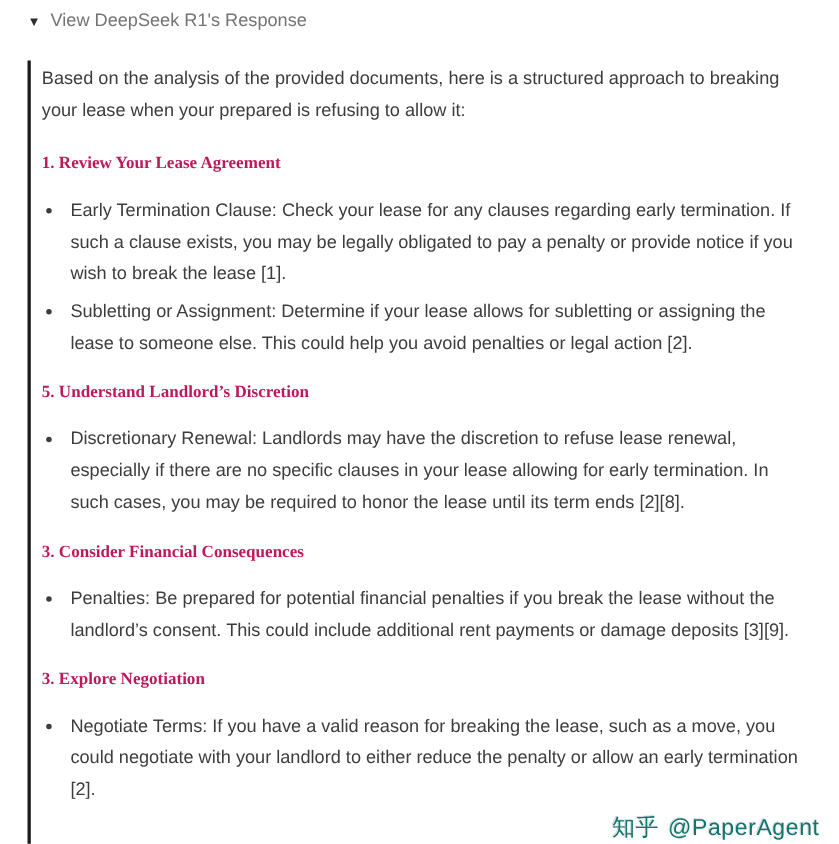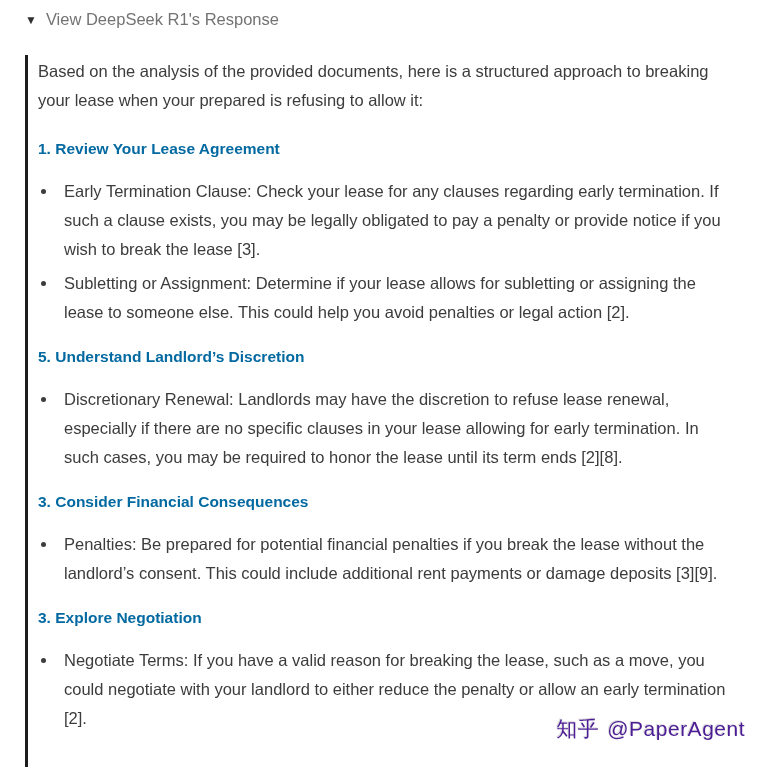--- a/index.html
+++ b/index.html
@@ -45,43 +45,44 @@
     color: #3c3c3c;
     font-size: 16.5px;
     line-height: 29px;
   }
   .intro {
     margin: 0 0 23px 0;
   }
   .sec-heading {
     font-size: 15.5px;
     font-weight: bold;
-    color: #0369a1;
+    color: #be185d;
     line-height: 22px;
     margin: 0 0 17px 0;
+    font-family: Liberation Serif, serif;
   }
   .bullet-list {
     margin: 0 0 19px 0;
     padding: 0 0 0 20px;
     list-style: disc outside;
   }
   .bullet-list li {
     margin: 0 0 5px 0;
     padding-left: 6px;
   }
   .bullet-list li:last-child {
     margin-bottom: 0;
   }
   
   .watermark {
     position: absolute;
     right: 18px;
-    bottom: 24px;
+    bottom: 1px;
     font-size: 21px;
-    color: #4c1d95;
+    color: #0f766e;
     letter-spacing: 0.5px;
     text-shadow: -1px -1px 0 #dcdcdc, 1px 1px 0 #ffffff;
     white-space: nowrap;
     pointer-events: none;
   }
   .watermark .site { margin-right: 8px; }
 </style>
 </head>
 <body>
 
@@ -90,21 +91,21 @@
   <div class="details-header">
     <span class="triangle">▼</span>
     <span class="details-title">View DeepSeek R1's Response</span>
   </div>
 
   <div class="blockquote">
     <p class="intro">Based on the analysis of the provided documents, here is a structured approach to breaking your lease when your prepared is refusing to allow it:</p>
     <div>
         <h4 class="sec-heading">1. Review Your Lease Agreement</h4>
         <ul class="bullet-list">
-          <li>Early Termination Clause: Check your lease for any clauses regarding early termination. If such a clause exists, you may be legally obligated to pay a penalty or provide notice if you wish to break the lease [3].</li>
+          <li>Early Termination Clause: Check your lease for any clauses regarding early termination. If such a clause exists, you may be legally obligated to pay a penalty or provide notice if you wish to break the lease [1].</li>
           <li>Subletting or Assignment: Determine if your lease allows for subletting or assigning the lease to someone else. This could help you avoid penalties or legal action [2].</li>
         </ul>
         <h4 class="sec-heading">5. Understand Landlord’s Discretion</h4>
         <ul class="bullet-list">
           <li>Discretionary Renewal: Landlords may have the discretion to refuse lease renewal, especially if there are no specific clauses in your lease allowing for early termination. In such cases, you may be required to honor the lease until its term ends [2][8].</li>
         </ul>
         <h4 class="sec-heading">3. Consider Financial Consequences</h4>
         <ul class="bullet-list">
           <li>Penalties: Be prepared for potential financial penalties if you break the lease without the landlord’s consent. This could include additional rent payments or damage deposits [3][9].</li>
         </ul>

